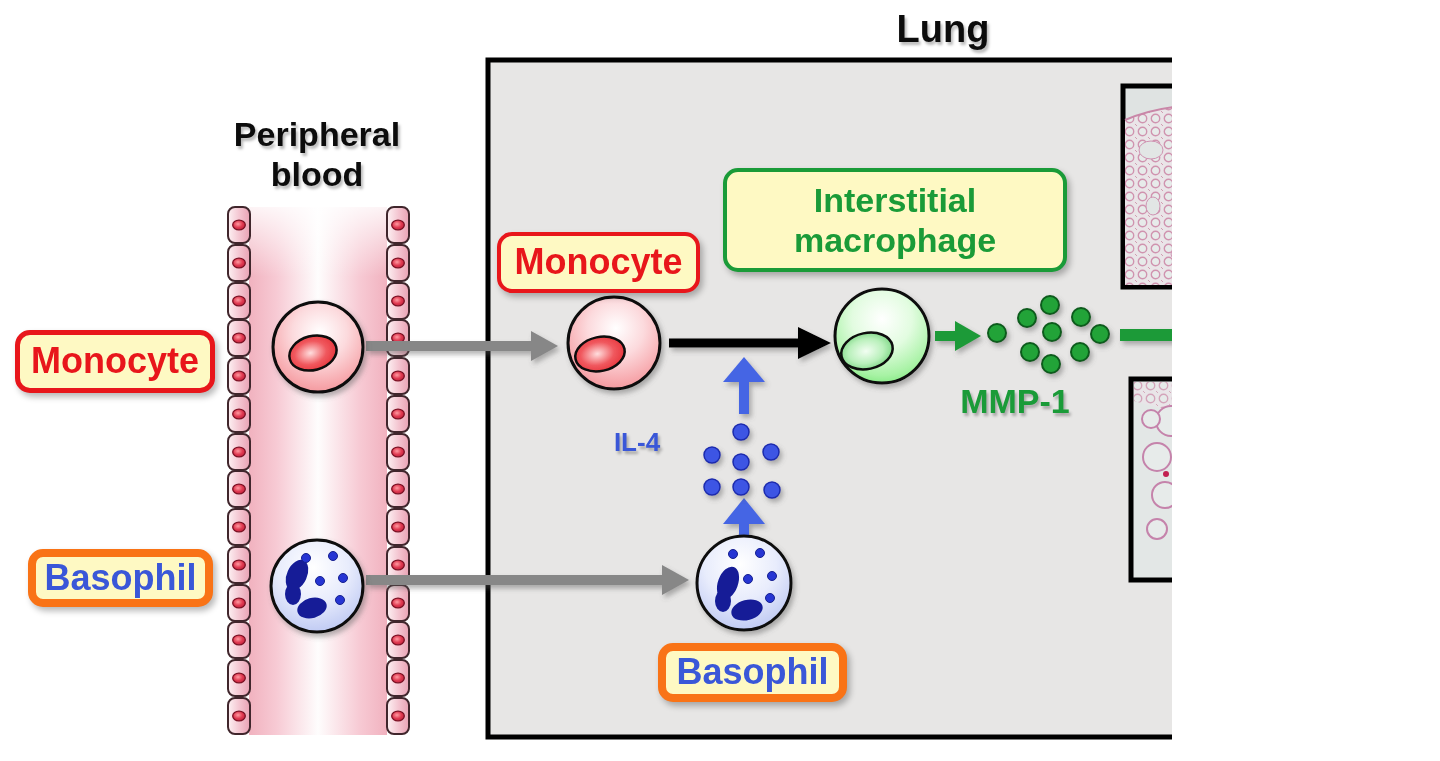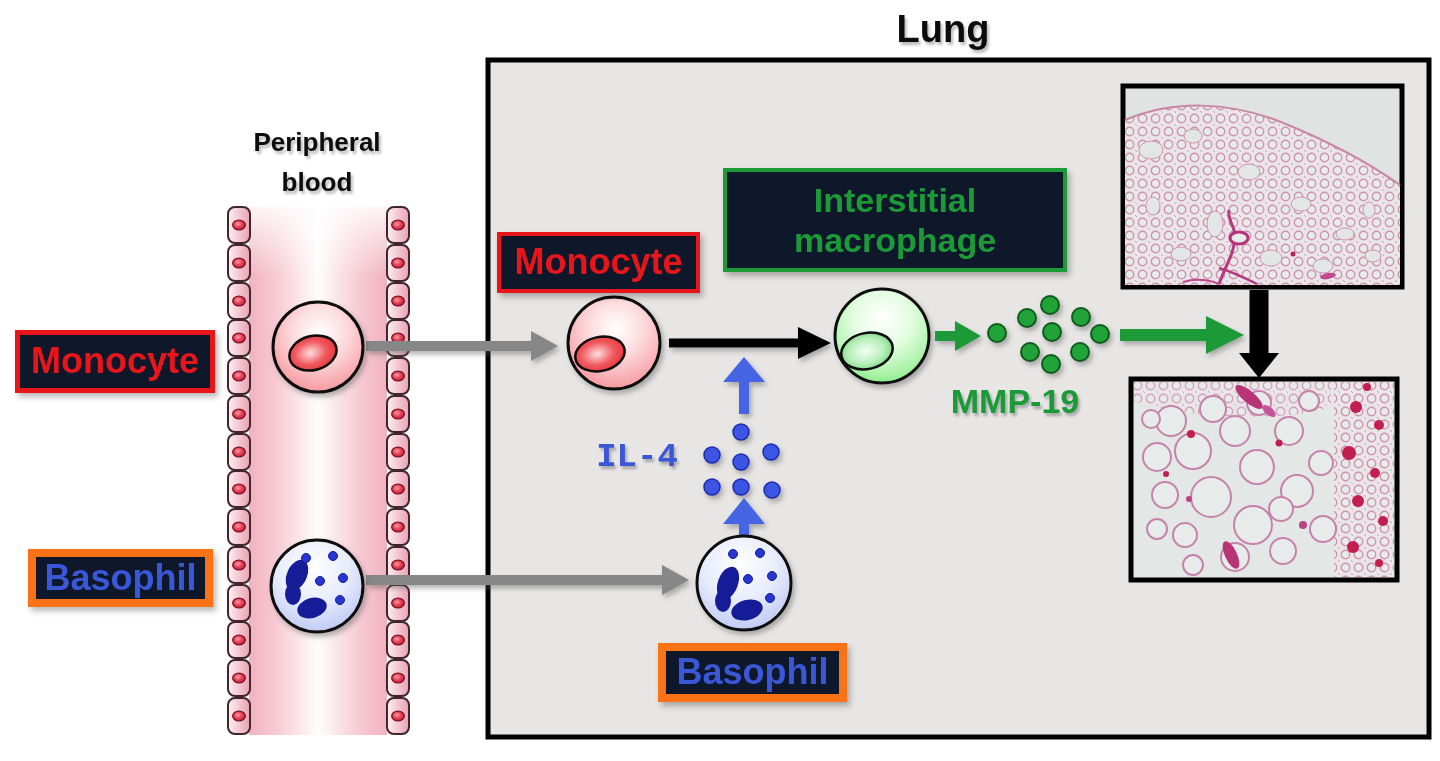--- a/index.html
+++ b/index.html
@@ -1,26 +1,26 @@
 <!DOCTYPE html>
 <html><head>
 <meta charset="utf-8">
 <style>
   html,body{margin:0;padding:0;background:#fff;}
   #stage{
-    position:relative;width:1440px;height:761px;background:#ffffff;
+    position:relative;width:1172px;height:761px;background:#ffffff;
     font-family:"Liberation Sans",sans-serif;overflow:hidden;
   }
   #art{position:absolute;left:0;top:0;}
   .lbl{
     position:absolute;display:flex;align-items:center;justify-content:center;
     font-weight:700;text-align:center;box-sizing:border-box;
     white-space:pre-line;line-height:1.12;
   }
-  .boxed{background:#0f172a;box-shadow:3px 4px 6px rgba(0,0,0,0.28);}
+  .boxed{background:#fef9c3;box-shadow:3px 4px 6px rgba(0,0,0,0.28);border-radius:15px;}
   .shadowed-text{text-shadow:2px 3px 3px rgba(0,0,0,0.28);}
   .red{color:#e8161b;margin-top:20px;}
   .blue{color:#3a57d8;}
   .green{color:#1a9b38;}
   .black{color:#0c0c0c;}
   .border-red{border:4px solid #e8161b;}
   .border-red-thick{border:5px solid #e8161b;}
   .border-blue{border:8px solid #f97316;}
   .border-green{border:4px solid #1a9b38;}
 </style>
@@ -305,32 +305,32 @@
       <ellipse cx="118" cy="18" rx="17" ry="6" fill="#b93377" transform="rotate(40 118 18)"></ellipse>
       <ellipse cx="138" cy="32" rx="8" ry="4" fill="#c4539a" transform="rotate(40 138 32)"></ellipse>
       <ellipse cx="100" cy="176" rx="15" ry="6" fill="#b93377" transform="rotate(65 100 176)"></ellipse>
       <circle cx="172" cy="146" r="4" fill="#bb4186"></circle>
         <circle cx="58" cy="120" r="3" fill="#bb4186"></circle>
     </g>
   </svg>
 
   <div class="lbl black shadowed-text" style="left:843px;top:8px;width:200px;font-size:38px;">Lung</div>
 
-  <div class="lbl black shadowed-text" style="left:217px;top:122px;width:200px;font-size:26px;line-height:40px;">Peripheral
+  <div class="lbl black shadowed-text" style="left:217px;top:114px;width:200px;font-size:34px;line-height:40px;">Peripheral
 blood</div>
 
   <div class="lbl red boxed border-red-thick" style="left:15px;top:310px;width:200px;height:63px;font-size:36px;">Monocyte</div>
 
   <div class="lbl blue boxed border-blue" style="left:28px;top:549px;width:185px;height:58px;font-size:36px;">Basophil</div>
 
   <div class="lbl red boxed border-red" style="left:497px;top:212px;width:203px;height:61px;font-size:36px;">Monocyte</div>
 
   <div class="lbl green boxed border-green" style="left:723px;top:168px;width:344px;height:104px;font-size:34px;line-height:40px;">Interstitial
 macrophage</div>
 
-  <div class="lbl blue shadowed-text" style="left:592px;top:438px;width:90px;font-size:34px;font-family:Liberation Mono, monospace;">IL-4</div>
-
-  <div class="lbl green shadowed-text" style="left:940px;top:382px;width:150px;font-size:34px;">MMP-19</div>
+  <div class="lbl blue shadowed-text" style="left:592px;top:428px;width:90px;font-size:26px;">IL-4</div>
+
+  <div class="lbl green shadowed-text" style="left:940px;top:382px;width:150px;font-size:34px;">MMP-1</div>
 
   <div class="lbl blue boxed border-blue" style="left:658px;top:643px;width:189px;height:59px;font-size:36px;">Basophil</div>
 
 
 </div>
 
 </body></html>

